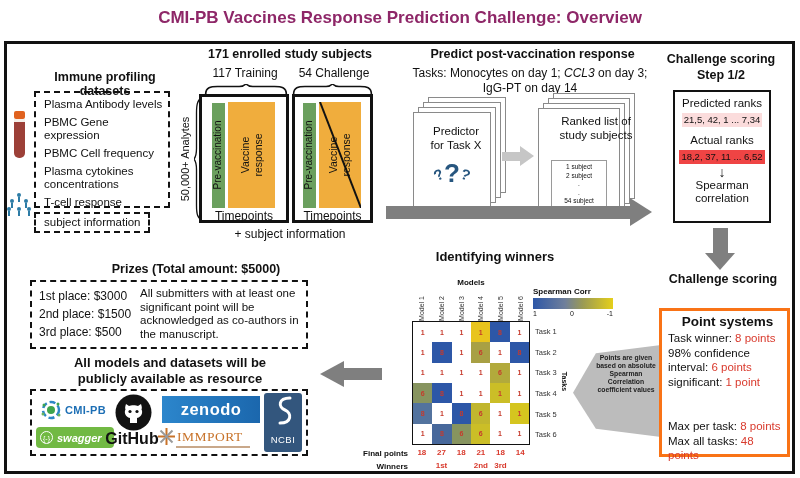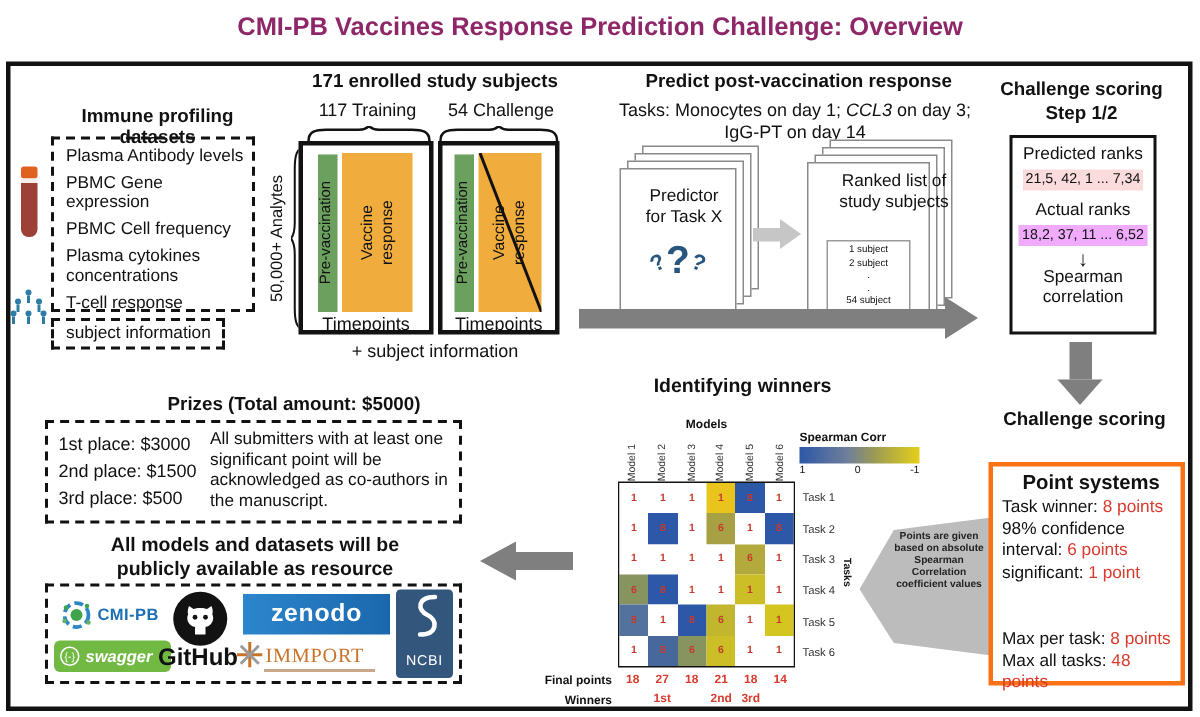--- a/index.html
+++ b/index.html
@@ -250,21 +250,21 @@
 
   <div id="big-arrow-bar" class="abs bar"></div>
   <div id="big-arrow-head" class="abs"></div>
 
   <div id="sc1-h1" class="abs ctr b">Challenge scoring</div>
   <div id="sc1-h2" class="abs ctr b">Step 1/2</div>
   <div id="sc1-box" class="abs">
     <div class="sc1-label">Predicted ranks</div>
     <div class="hl" style="background: rgb(251, 220, 220);">21,5, 42, 1 ... 7,34</div>
     <div class="sc1-label" style="margin-top:7px;">Actual ranks</div>
-    <div class="hl" style="background: #f0abfc;">18,2, 37, 11 ... 6,52</div>
+    <div class="hl" style="background: #ef4444;">18,2, 37, 11 ... 6,52</div>
     <div id="sc1-arrow">↓</div>
     <div class="sc1-res">Spearman</div>
     <div class="sc1-res">correlation</div>
   </div>
 
   <div id="dn-arrow-bar" class="abs bar"></div>
   <div id="dn-arrow-head" class="abs"></div>
 
   <div id="win-heading" class="abs ctr b">Identifying winners</div>
   <div id="models-label" class="abs ctr b">Models</div>

